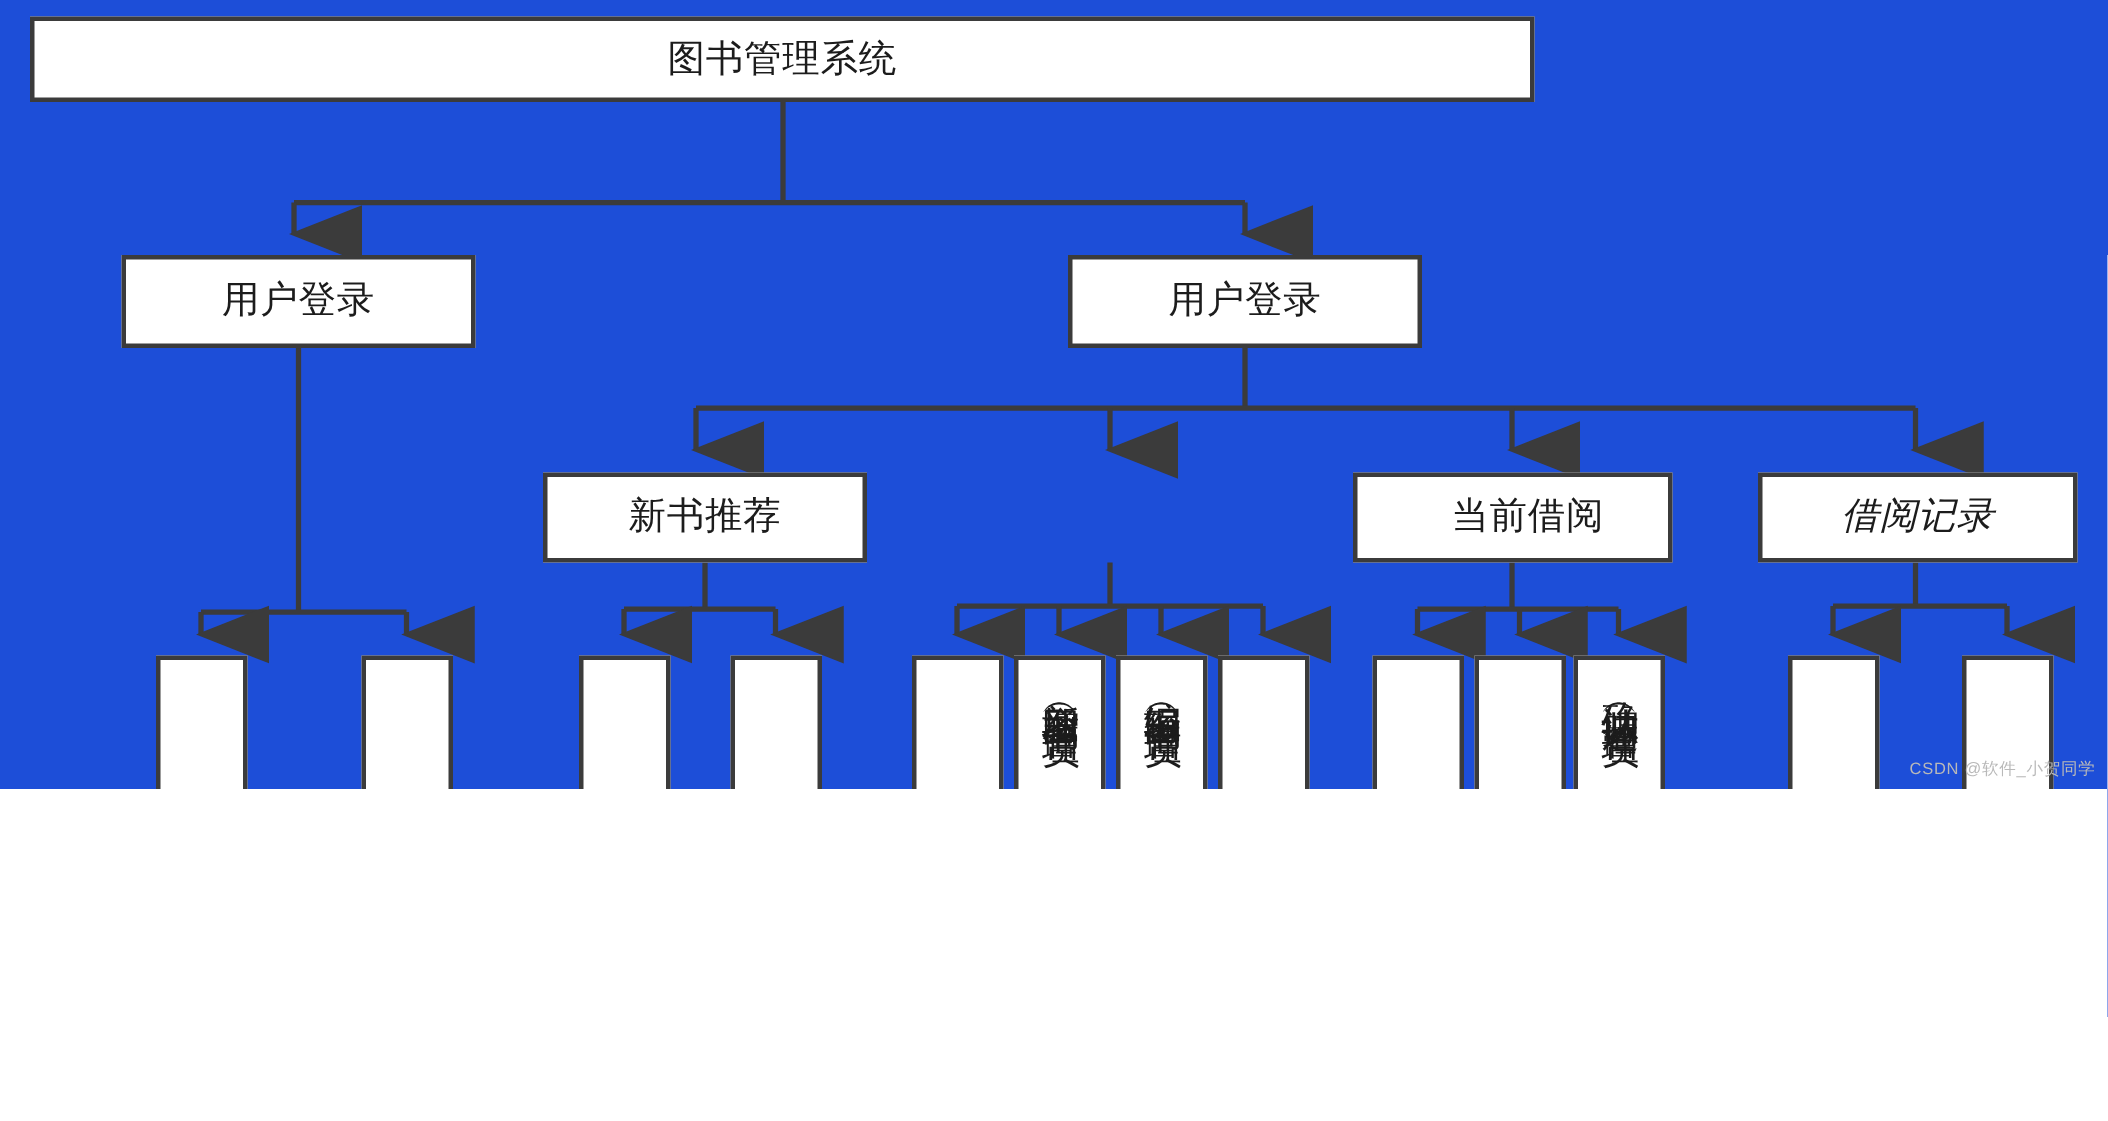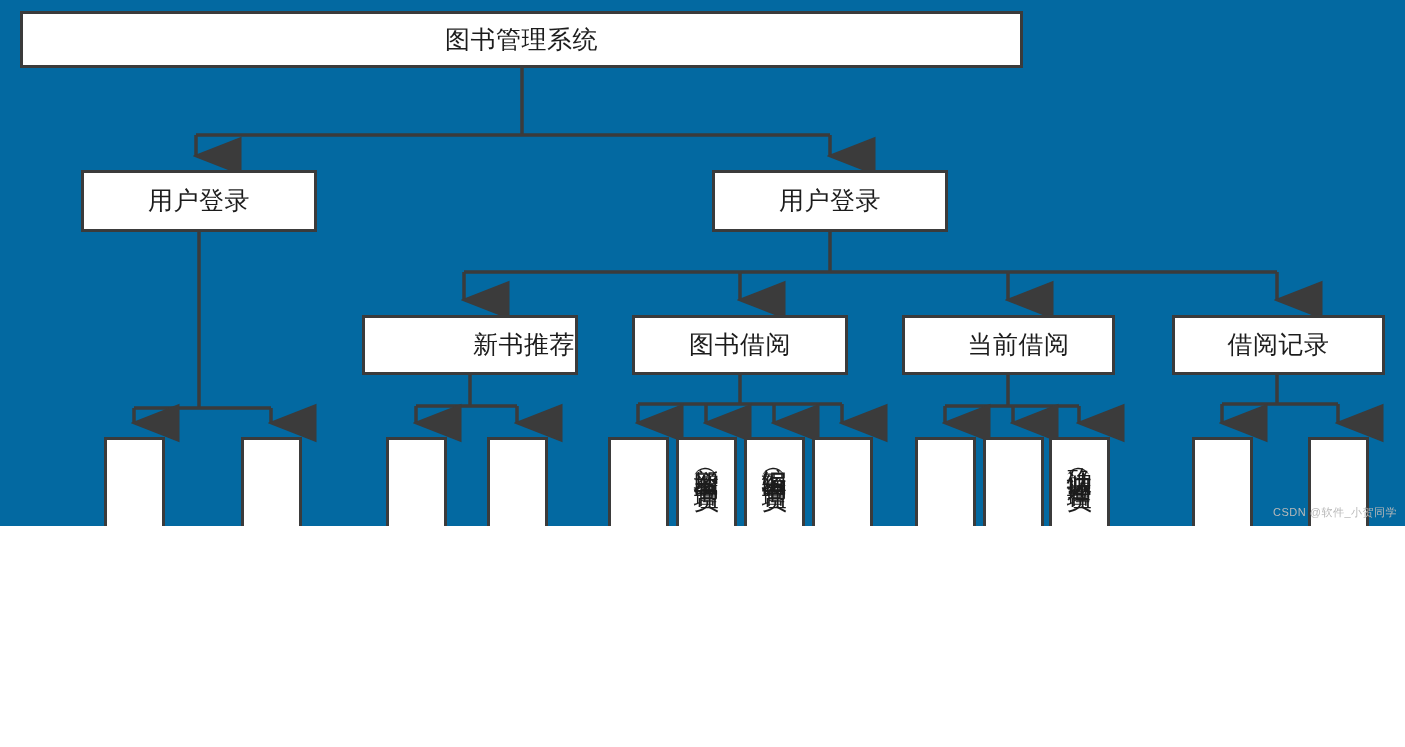--- a/index.html
+++ b/index.html
@@ -5,21 +5,21 @@
 <style>
   html, body {
     margin: 0;
     padding: 0;
     background: #ffffff;
   }
   #canvas {
     position: relative;
     width: 1405px;
     height: 526px;
-    background: #0369a1;
+    background: #1d4ed8;
     overflow: hidden;
     font-family: "Liberation Sans", "DejaVu Sans", sans-serif;
   }
   svg.wires {
     position: absolute;
     left: 0;
     top: 0;
     width: 1405px;
     height: 747px;
     pointer-events: none;
@@ -143,33 +143,30 @@
   </div>
 
   <div class="node horiz" style="left:81px; top:170px; width:236px; height:62px;">
     <span class="label">用户登录</span>
   </div>
 
   <div class="node horiz" style="left:712px; top:170px; width:236px; height:62px;">
     <span class="label">用户登录</span>
   </div>
 
-  <div class="node horiz" style="left:362px; top:315px; width:216px; height:60px;justify-content:flex-end;">
+  <div class="node horiz" style="left:362px; top:315px; width:216px; height:60px;">
     <span class="label">新书推荐</span>
   </div>
 
-  <div class="node horiz" style="left:632px; top:315px; width:216px; height:60px;">
-    <span class="label">图书借阅</span>
-  </div>
 
   <div class="node horiz" style="left:902px; top:315px; width:213px; height:60px;padding-left:20px;">
     <span class="label">当前借阅</span>
   </div>
 
-  <div class="node horiz" style="left:1172px; top:315px; width:213px; height:60px;">
+  <div class="node horiz" style="left:1172px; top:315px; width:213px; height:60px;font-style:italic;">
     <span class="label">借阅记录</span>
   </div>
 
   <div class="node vert midtext" style="left:104px; top:437px; width:61px; height:298px;">
     <span class="label">用户登录</span>
   </div>
 
   <div class="node vert midtext" style="left:241px; top:437px; width:61px; height:298px;">
     <span class="label">注销登录</span>
   </div>

